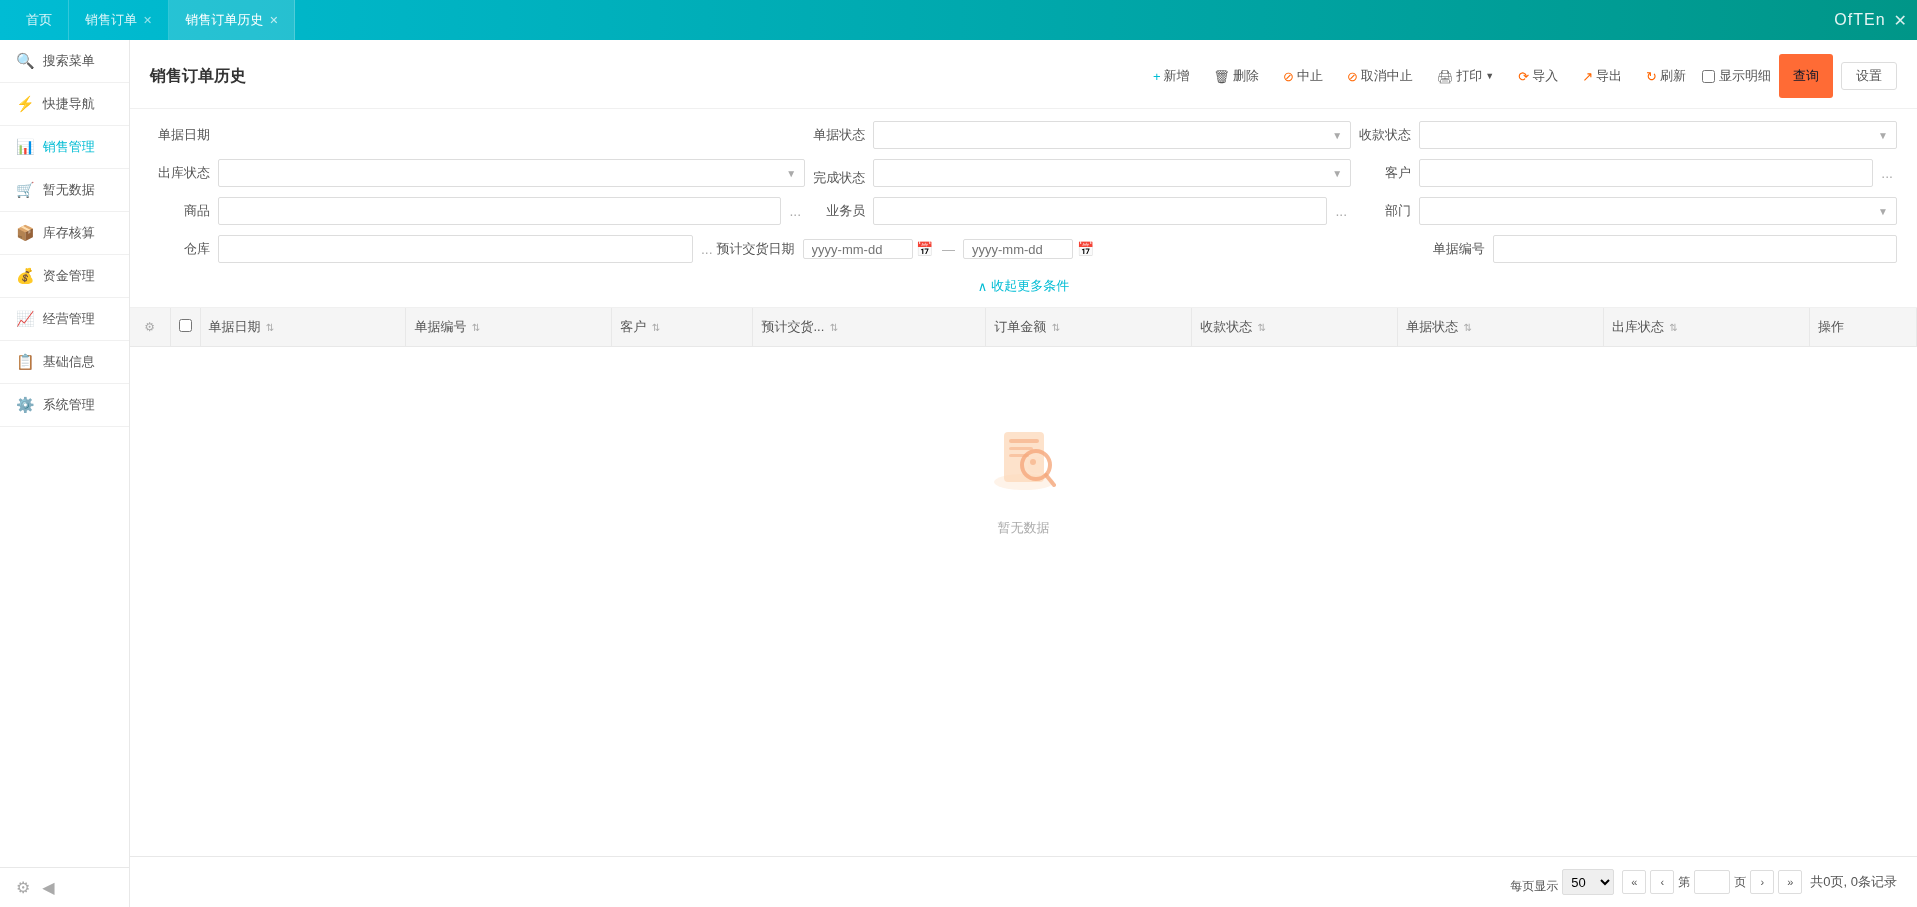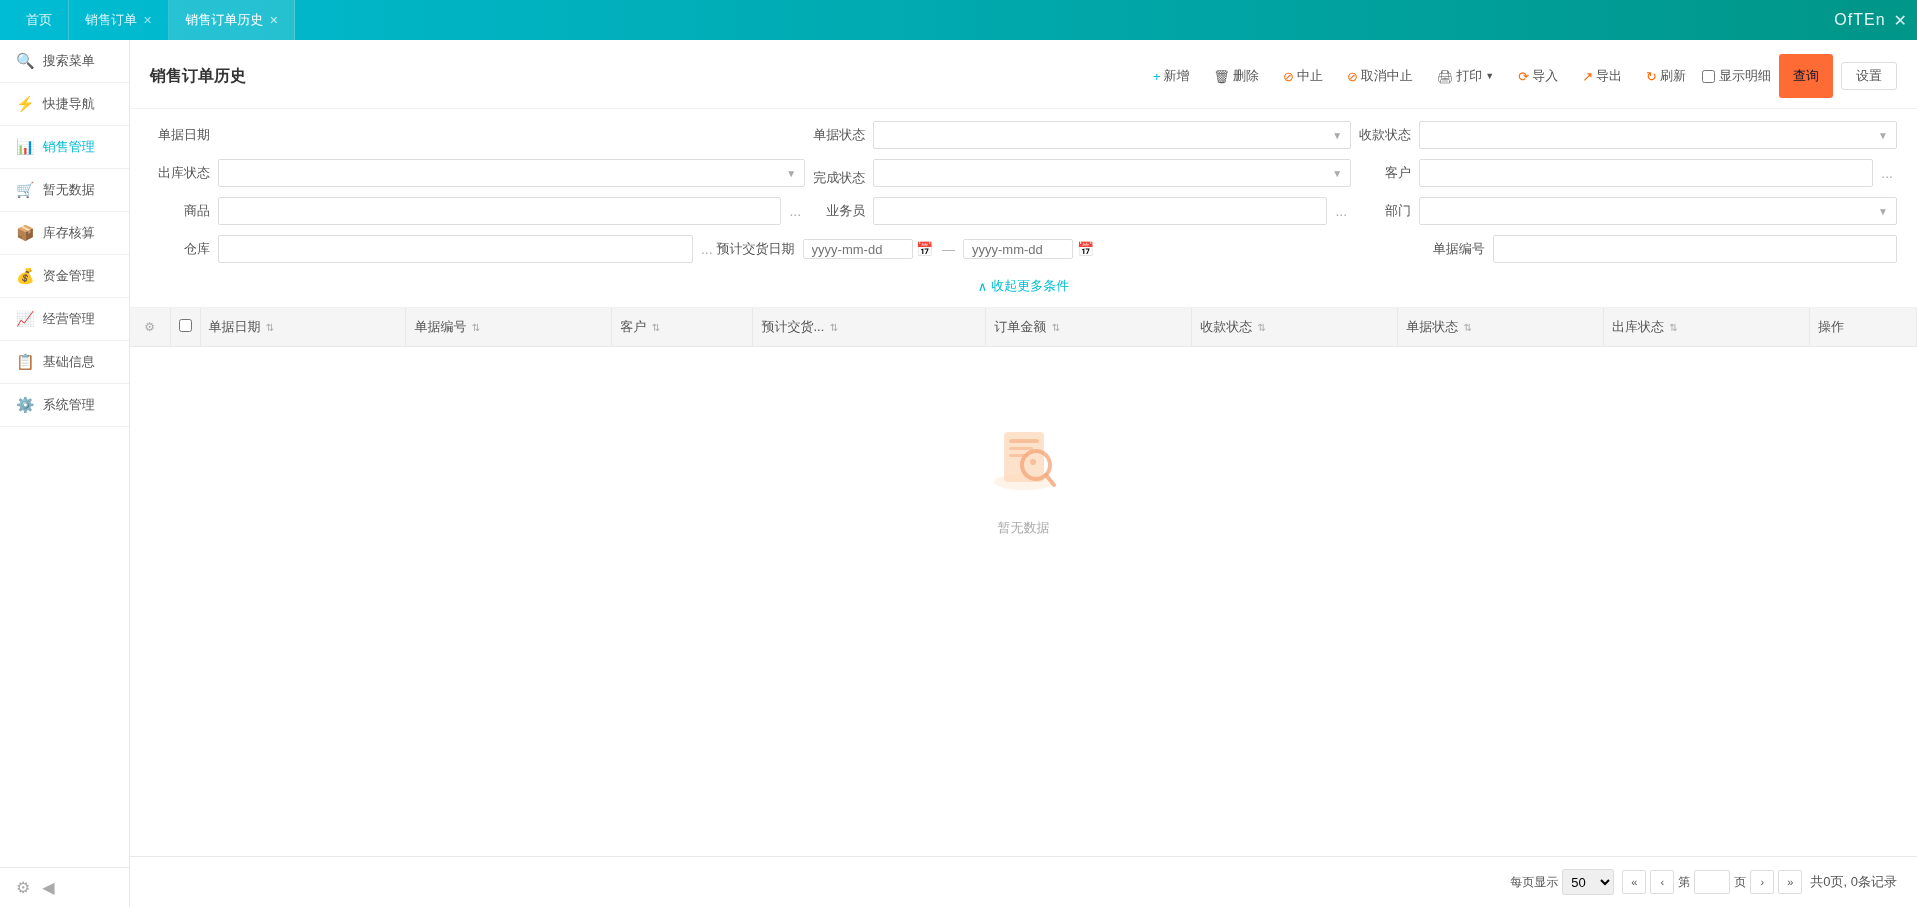--- a/index.html
+++ b/index.html
@@ -294,21 +294,21 @@
       display: flex;
       align-items: center;
       justify-content: flex-end;
       padding: 12px 20px;
       border-top: 1px solid #e8e8e8;
       gap: 8px;
       flex-shrink: 0;
     }
     .page-size-select {
       display: flex;
-      align-items: center;
+      align-items: flex-end;
       gap: 4px;
     }
     .page-select {
       height: 26px;
       border: 1px solid #ddd;
       border-radius: 2px;
       padding: 0 4px;
     }
     .page-nav {
       display: flex;

